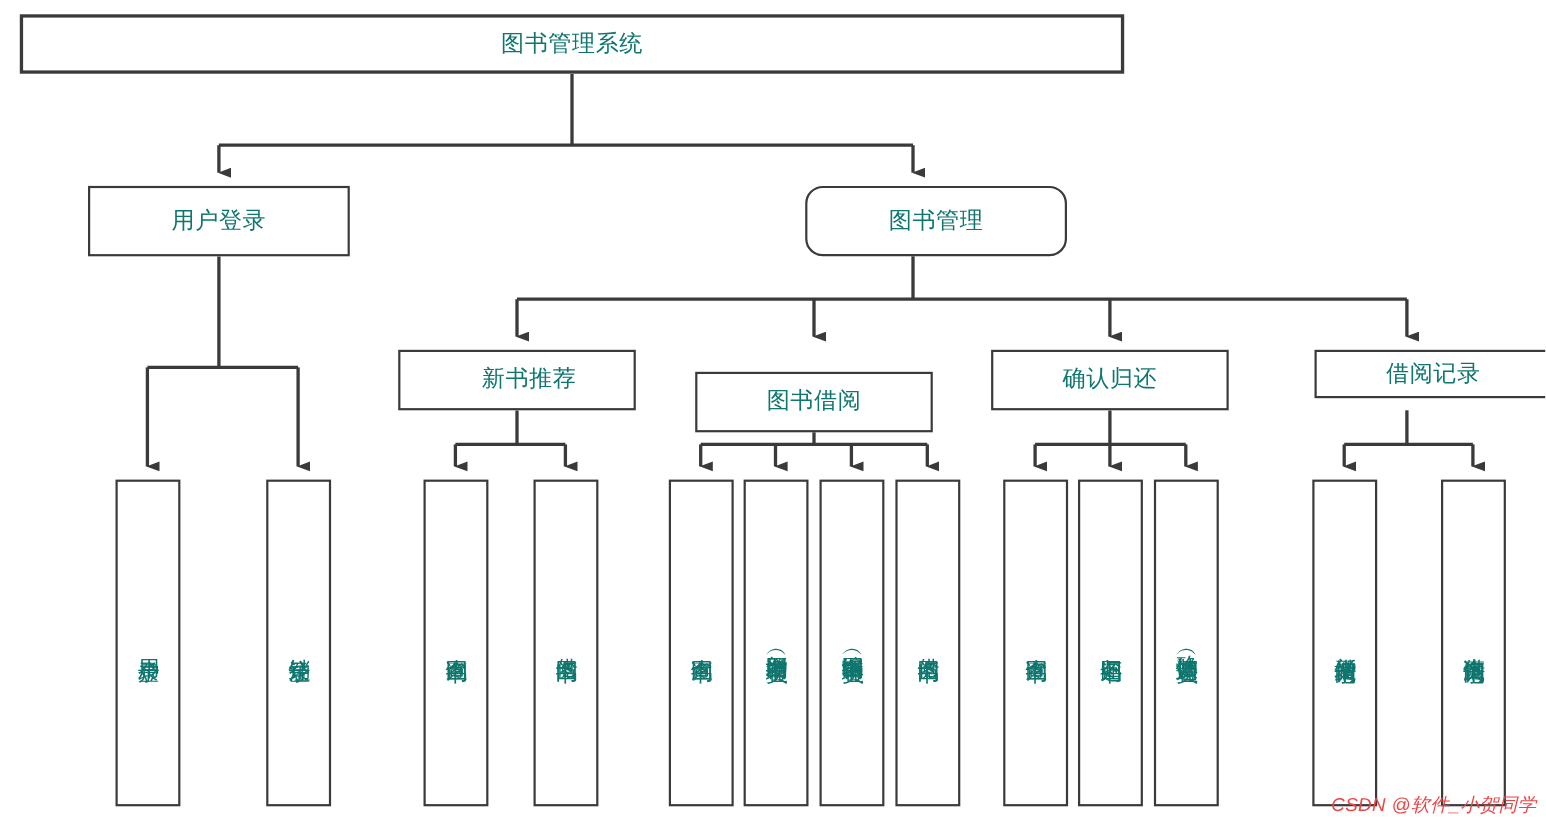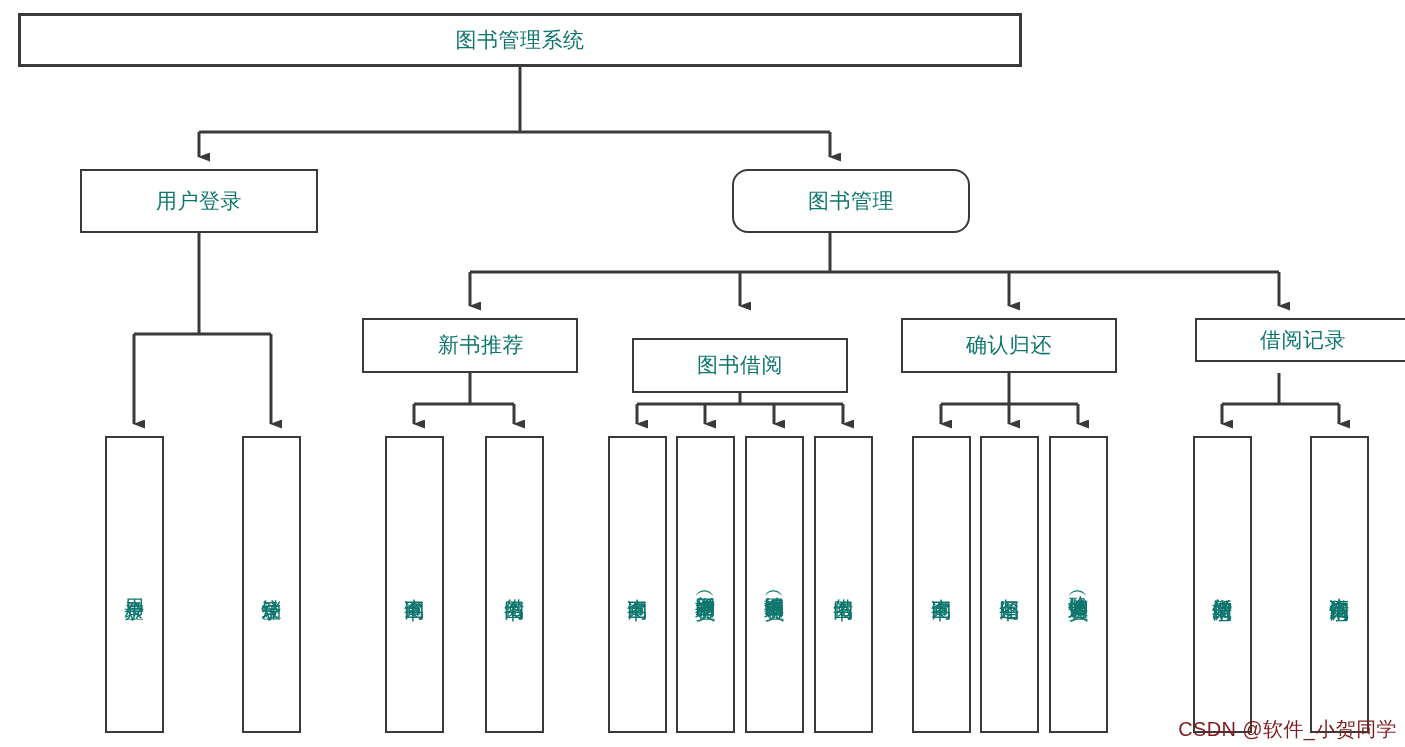--- a/index.html
+++ b/index.html
@@ -56,25 +56,26 @@
     line-height: 1.42;
     letter-spacing: 1px;
     white-space: normal;
     max-height: 100%;
     text-align: center;
   }
   #watermark {
     position: absolute;
     right: 8px;
     bottom: 4px;
-    font-size: 20px;
-    color: #7f1d1d;
+    font-size: 17px;
+    color: #ef4444;
     letter-spacing: 0.4px;
     white-space: nowrap;
     user-select: none;
+    font-style: italic;
   }
 </style>
 </head>
 <body>
 
 <div id="canvas">
 
   <svg id="wires" viewBox="0 0 1405 747">
     <defs>
       <marker id="arrow" markerWidth="10" markerHeight="12" refX="4.5" refY="11" orient="auto" markerUnits="userSpaceOnUse">

